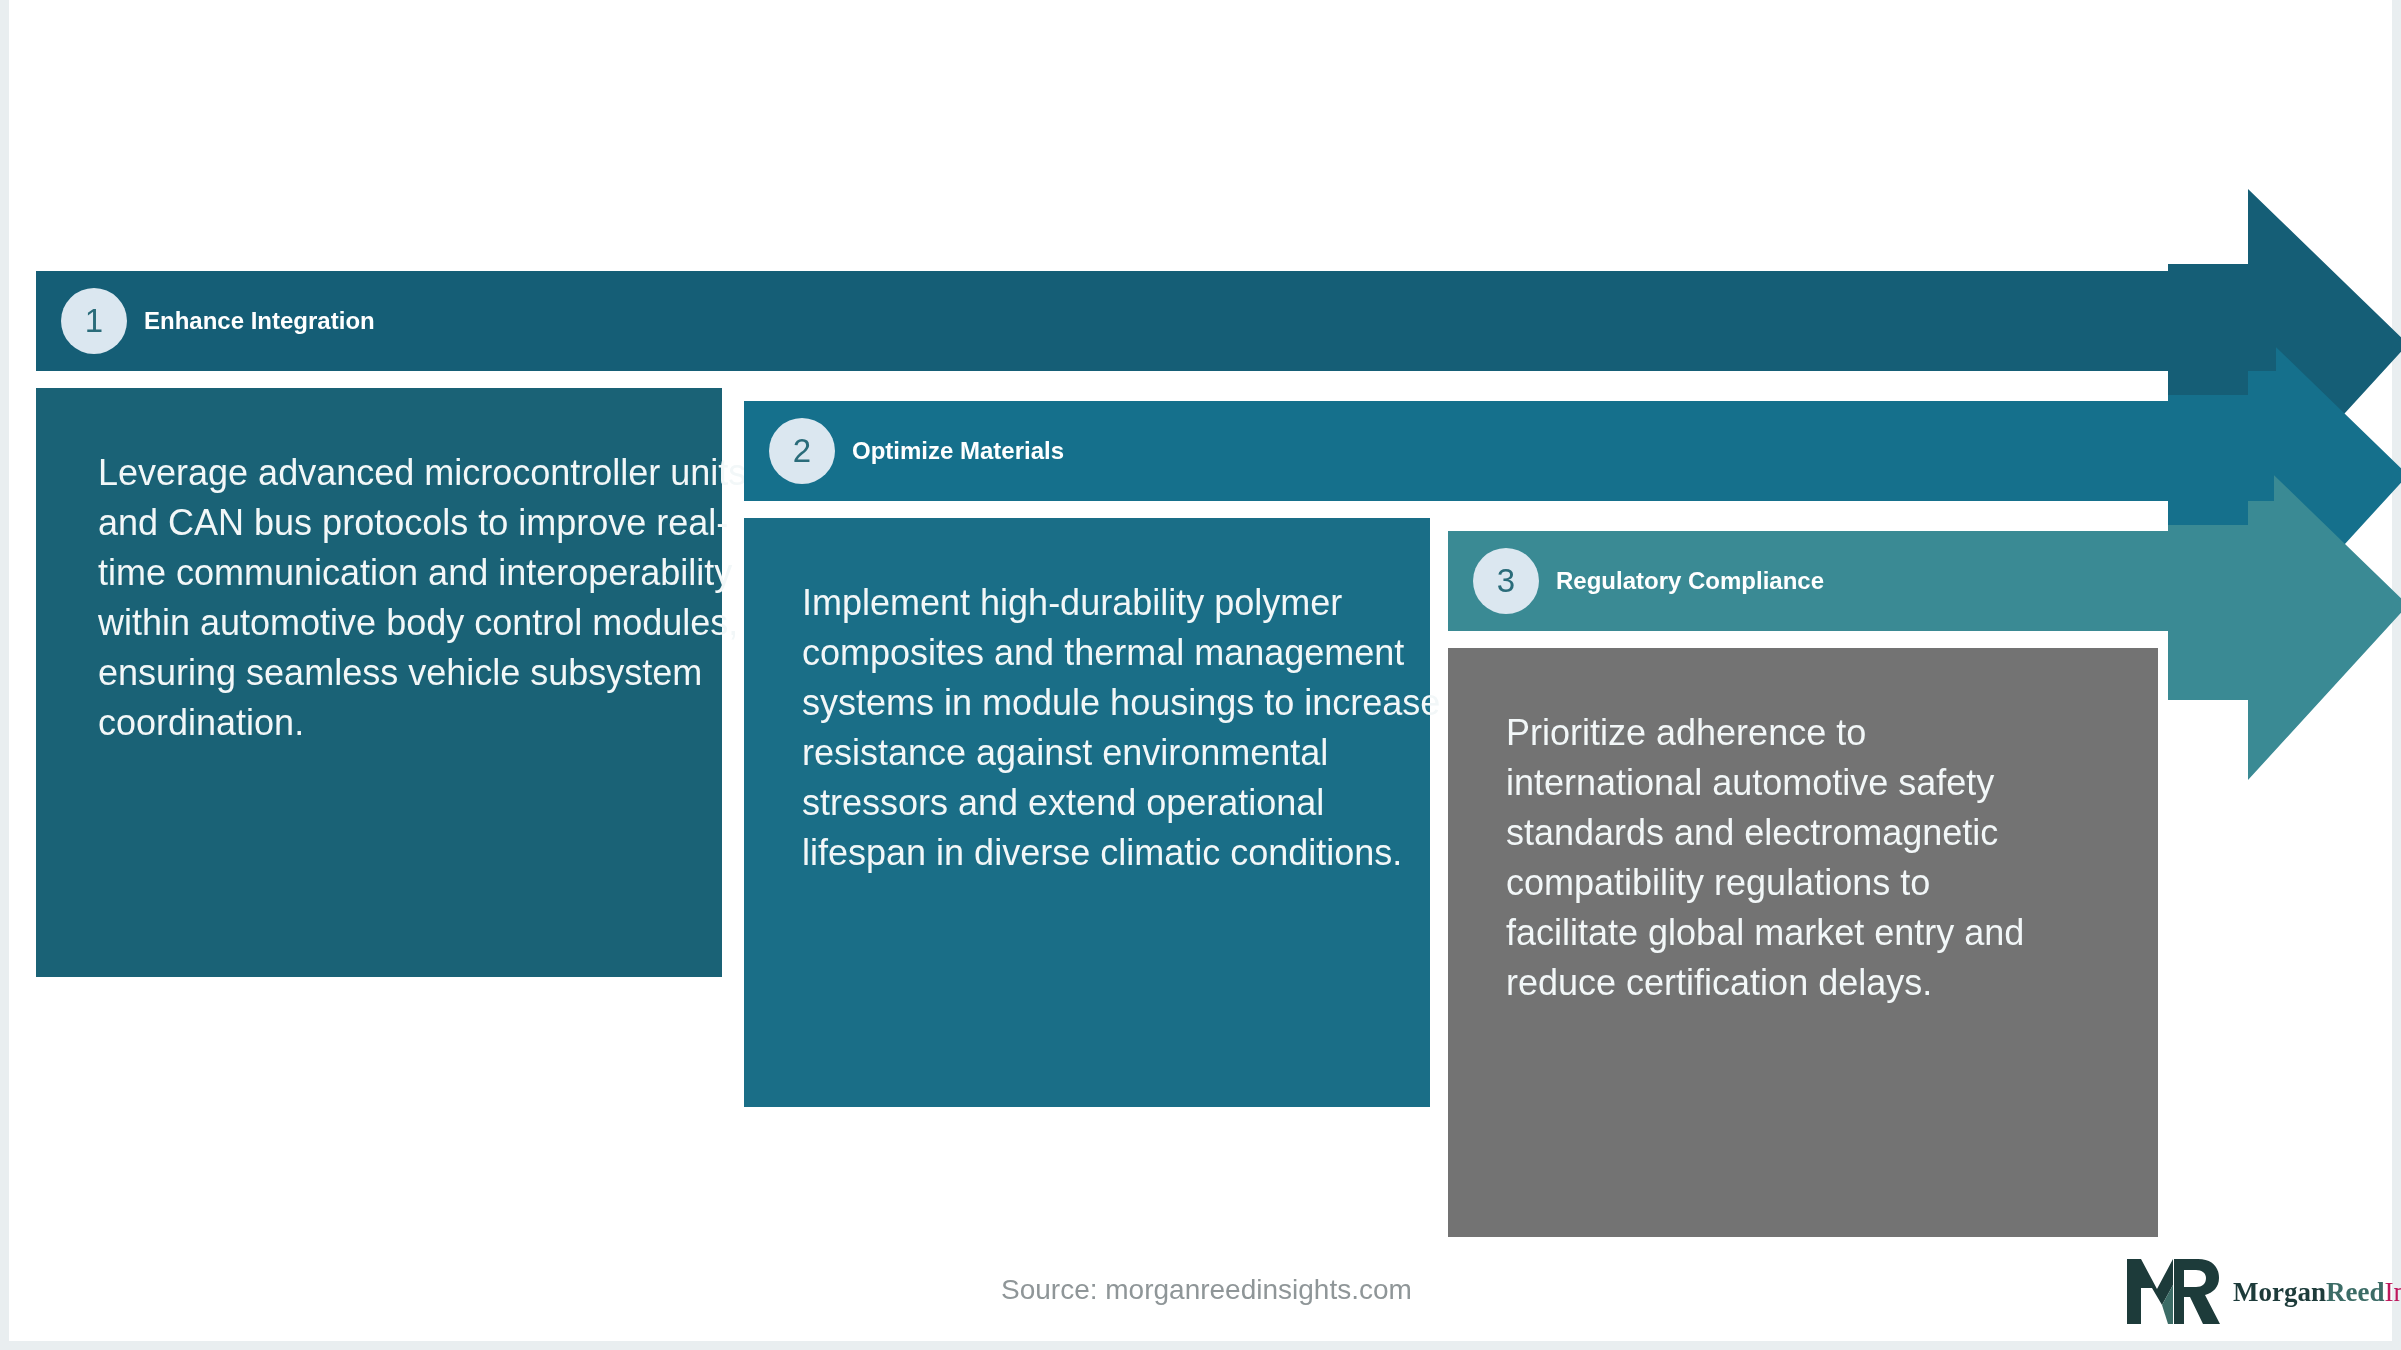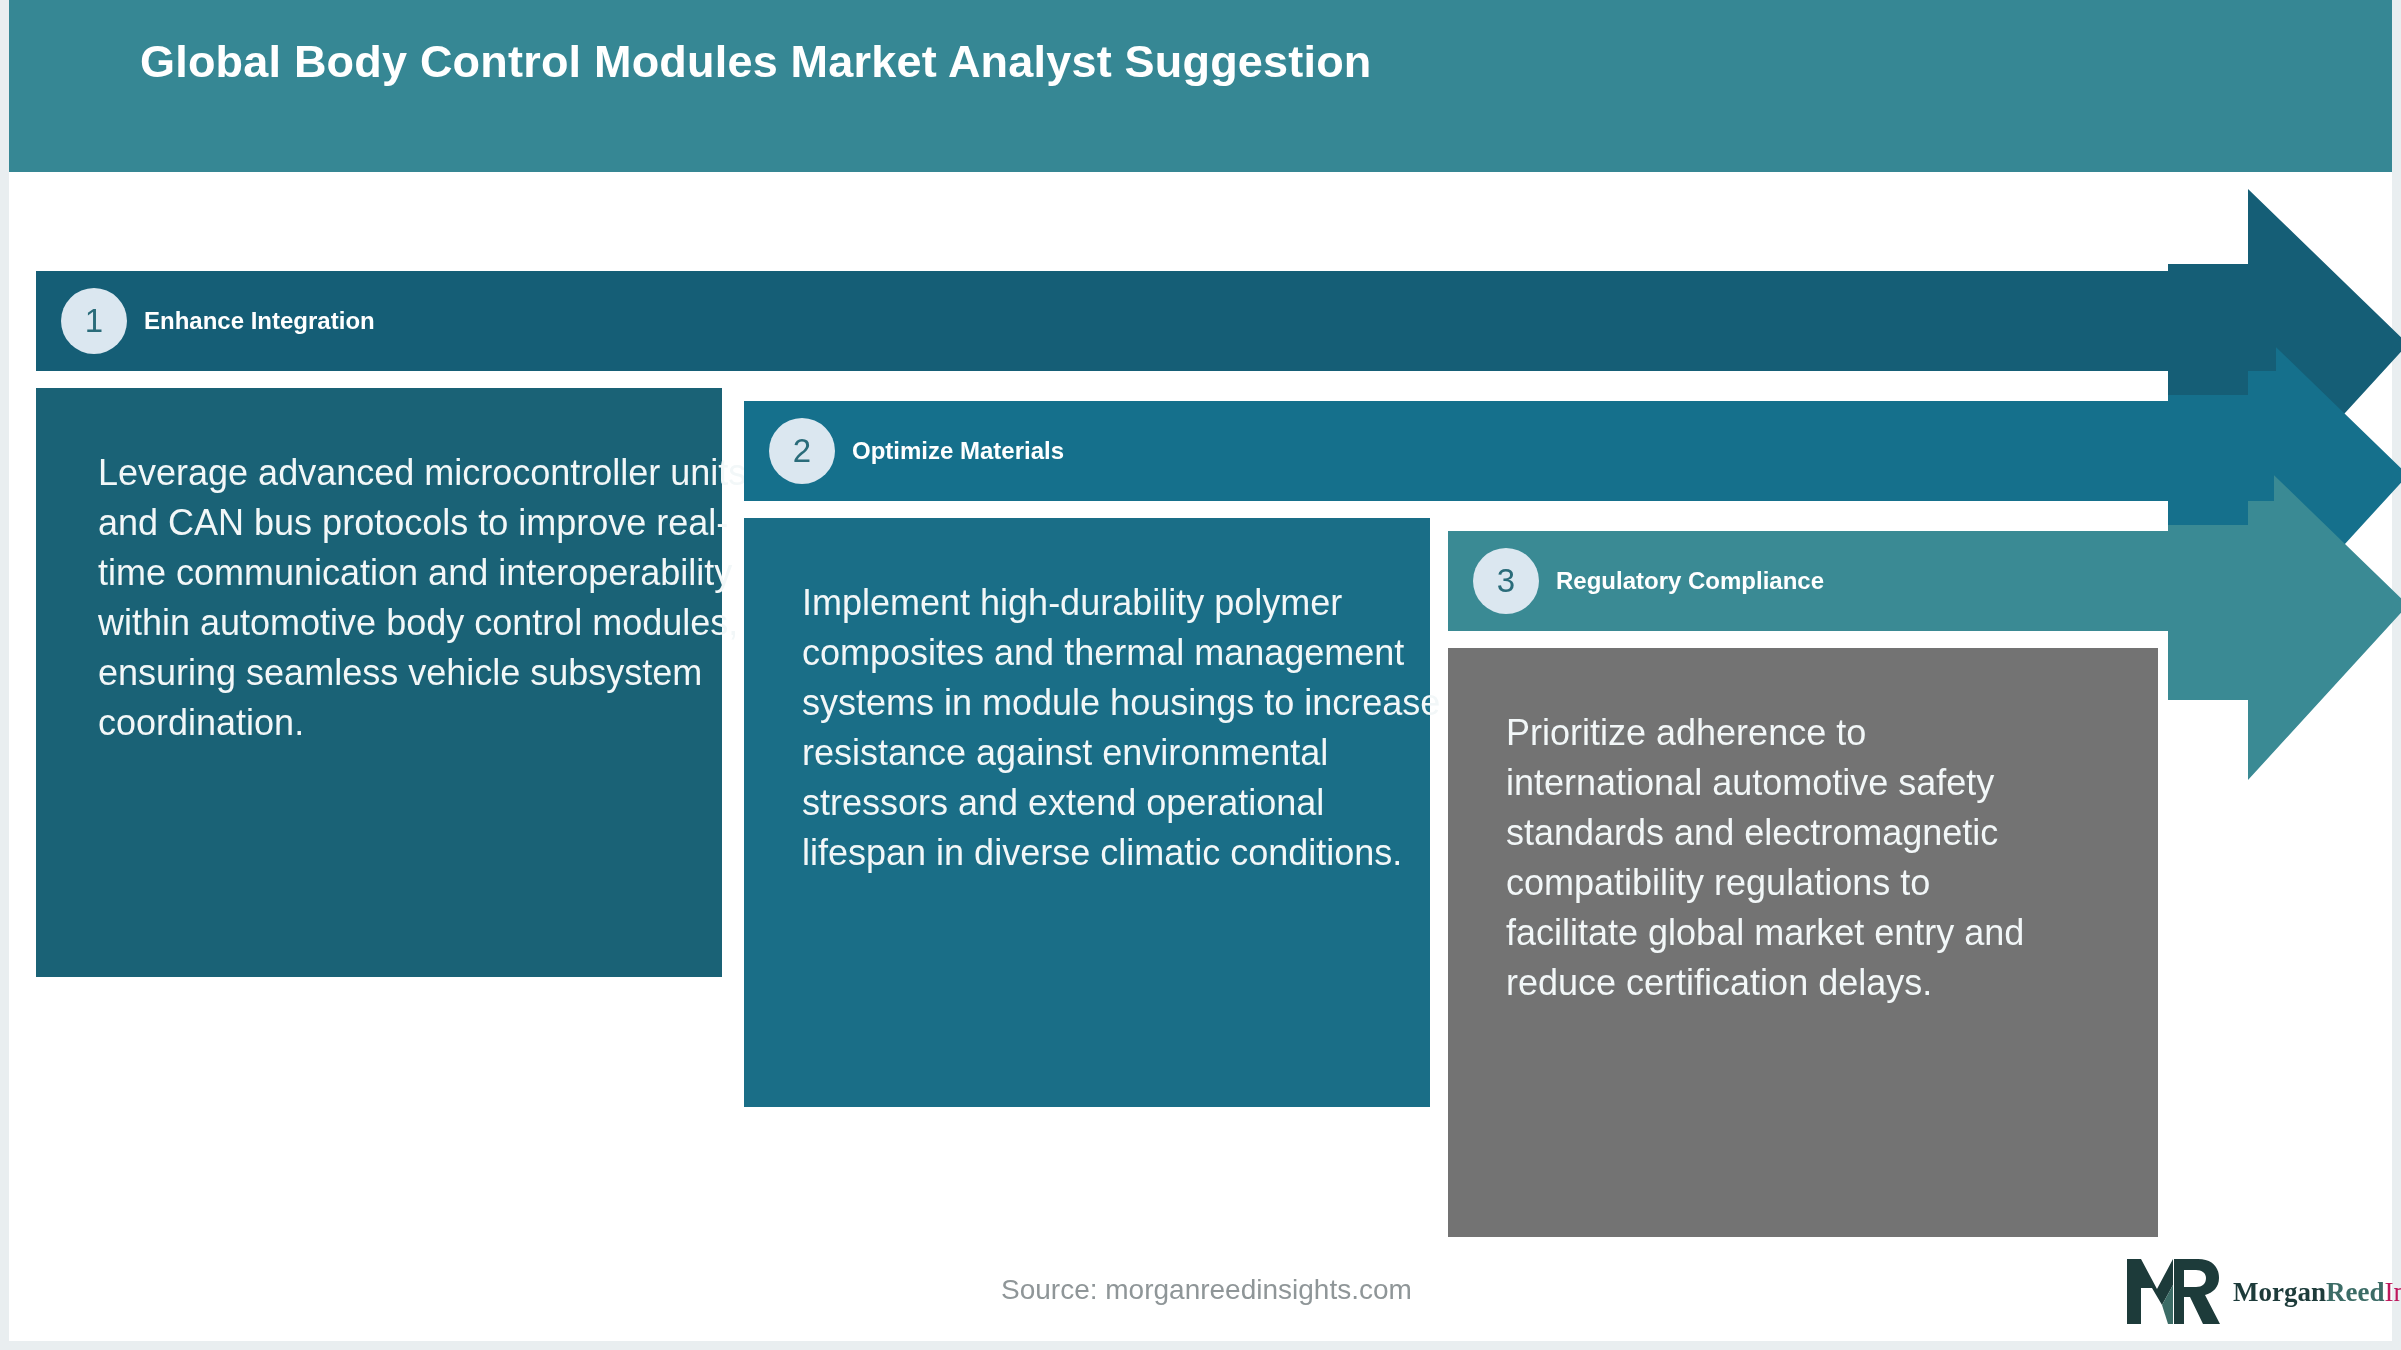--- a/index.html
+++ b/index.html
@@ -151,23 +151,20 @@
 </style>
 </head>
 <body>
 
 <div class="canvas">
 
   <div class="frame-edge frame-left"></div>
   <div class="frame-edge frame-right"></div>
   <div class="frame-edge frame-bottom"></div>
 
-  <div class="header-band">
-    <div class="header-title">Global Body Control Modules Market Analyst Suggestion</div>
-  </div>
 
   <div class="arrow" style="left:2168px; top:189px;">
     <svg width="240" height="330" viewBox="0 0 240 330">
       <path d="M 80 0 L 240 155 L 80 330 L 80 250 L 0 250 L 0 75 L 80 75 Z" fill="#155e76"></path>
     </svg>
   </div>
   <div class="arrow" style="left:2168px; top:320px;">
     <svg width="240" height="330" viewBox="0 0 240 330">
       <path d="M 80 0 L 240 155 L 80 330 L 80 250 L 0 250 L 0 75 L 80 75 Z" fill="#15708c"></path>
     </svg>

